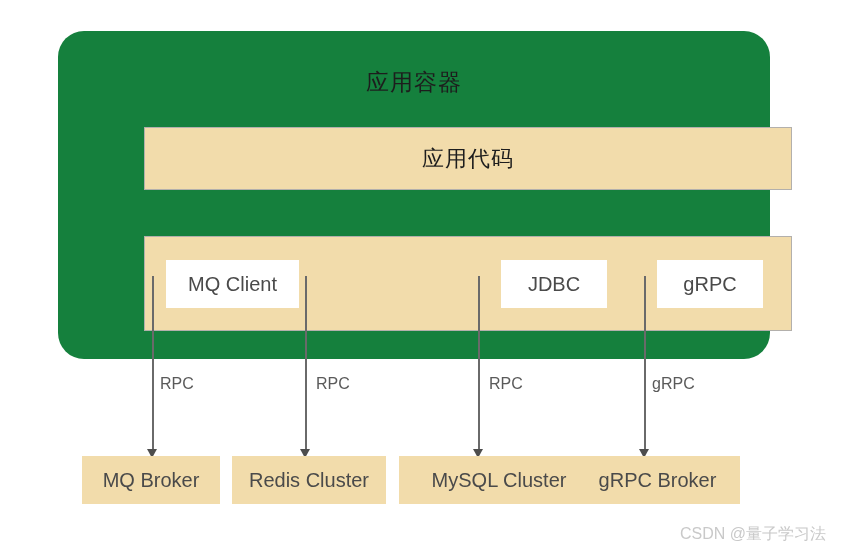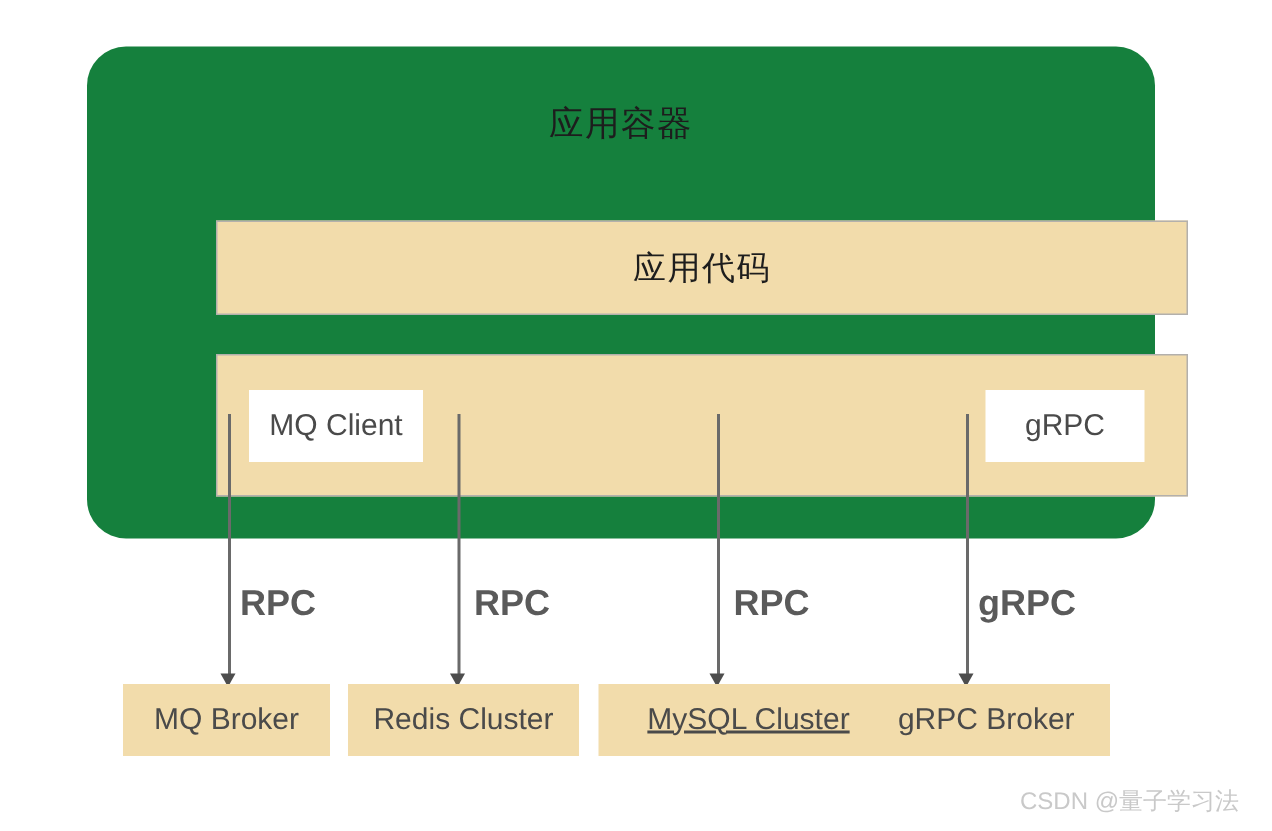--- a/index.html
+++ b/index.html
@@ -37,21 +37,21 @@
     font-size: 23px;
     color: #1d1d1d;
     letter-spacing: 1px;
     font-weight: 400;
   }
 
   
   .app-code-band {
     position: absolute;
     left: 86px;
-    top: 116px;
+    top: 96px;
     width: 648px;
     height: 63px;
     background: #f2dcab;
     border: 1.5px solid #b3b0ac;
     box-sizing: border-box;
     display: flex;
     align-items: center;
     justify-content: center;
   }
   .app-code-label {
@@ -95,25 +95,24 @@
     position: absolute;
     top: 449px;
     width: 0;
     height: 0;
     border-left: 5.5px solid transparent;
     border-right: 5.5px solid transparent;
     border-top: 9px solid #4d4d4d;
   }
   .edge-label {
     position: absolute;
-    top: 389px;
-    font-size: 24px;
+    top: 375px;
+    font-size: 16px;
     color: #5a5a5a;
     white-space: nowrap;
-    font-weight: bold;
   }
 
   
   .service-box {
     position: absolute;
     top: 456px;
     height: 48px;
     background: #f2dcab;
     display: flex;
     align-items: center;
@@ -139,22 +138,25 @@
 <div id="canvas">
 
   <div class="app-container">
     <div class="container-title">应用容器</div>
 
     <div class="app-code-band">
       <span class="app-code-label">应用代码</span>
     </div>
 
     <div class="client-band" id="client-band">
-        <div class="client-box" style="left: 21px; width: 116px; text-align: right;">
+        <div class="client-box" style="left: 21px; width: 133px; text-align: right;">
           <span>MQ Client</span>
+        </div>
+        <div class="client-box" style="left: 356px; width: 106px;">
+          <span>JDBC</span>
         </div>
         <div class="client-box" style="left: 512px; width: 106px;">
           <span>gRPC</span>
         </div>
       </div>
   </div>
 
   <div id="connector-layer">
       <div class="connector" style="left: 152px;"></div>
       <div class="arrow-head" style="left: 147.3px;"></div>
@@ -169,21 +171,21 @@
       <div class="arrow-head" style="left: 639.3px;"></div>
       <div class="edge-label" style="left: 652px;">gRPC</div>
     </div>
   <div id="service-layer">
       <div class="service-box" style="left: 82px; width: 138px;">
         <span>MQ Broker</span>
       </div>
       <div class="service-box" style="left: 232px; width: 154px;">
         <span>Redis Cluster</span>
       </div>
-      <div class="service-box" style="left: 399px; width: 200px; text-decoration: underline;">
+      <div class="service-box" style="left: 399px; width: 200px;">
         <span>MySQL Cluster</span>
       </div>
       <div class="service-box" style="left: 575px; width: 165px;">
         <span>gRPC Broker</span>
       </div>
     </div>
 
   <div class="watermark">CSDN @量子学习法</div>
 </div>
 

